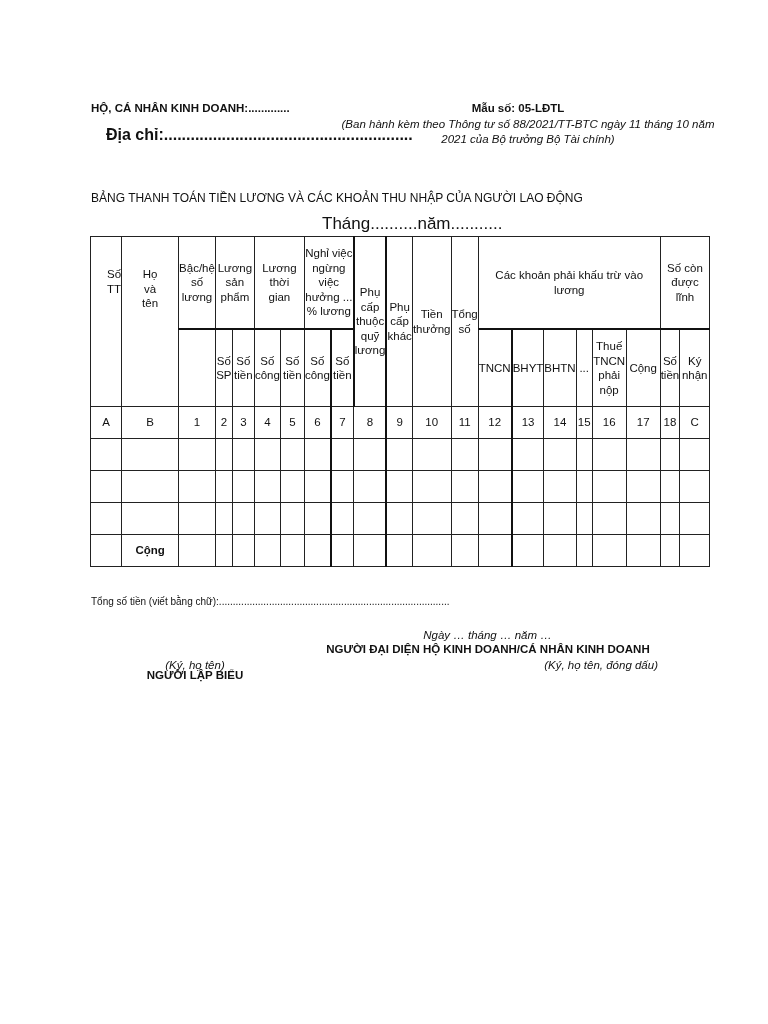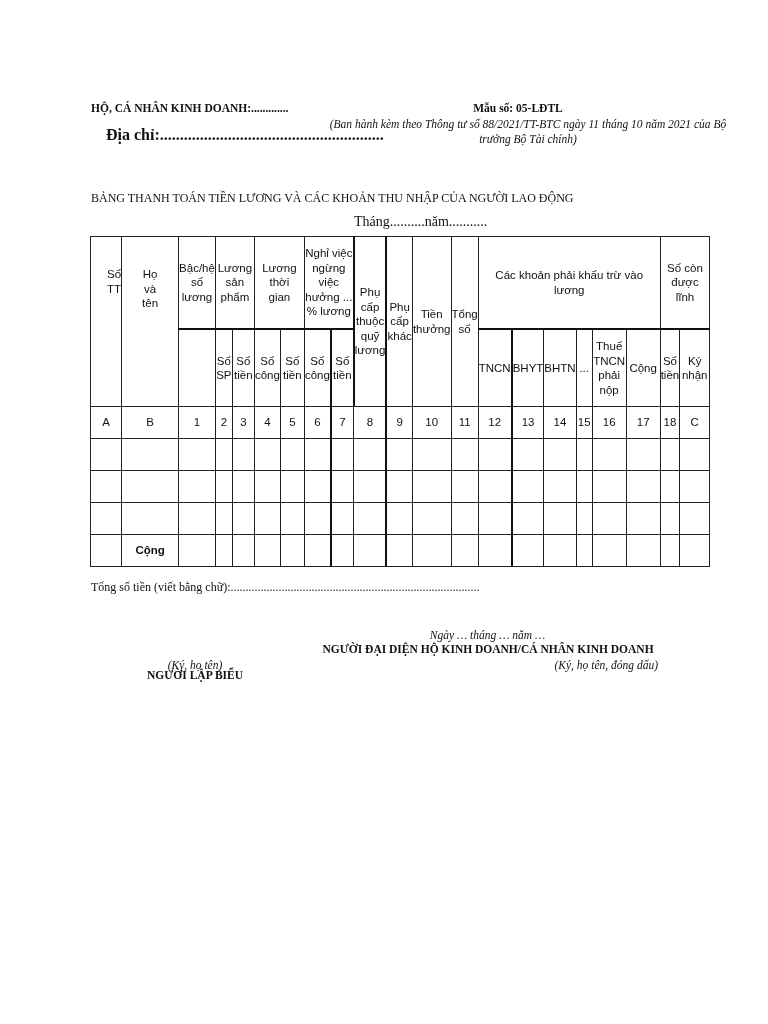--- a/index.html
+++ b/index.html
@@ -1,38 +1,38 @@
 <!DOCTYPE html>
 <html><head>
   <meta charset="utf-8">
   <style>
     html, body { margin:0; padding:0; background:#ffffff; }
     body { width:768px; height:1024px; position:relative; overflow:hidden;
            font-family:"Liberation Sans", sans-serif; color:#111; }
-    .abs { position:absolute;font-family:Liberation Serif, serif; }
+    .abs { position:absolute; }
     #hdr-left-1 { left:91px; top:102px; font-size:11.5px; font-weight:bold; }
     #hdr-left-2 { left:94px; top:126px; font-size:16px; font-weight:bold;padding-left:12px; }
     #form-no { left:420px; top:102px; width:196px; font-size:11.5px; font-weight:bold; text-align:center; }
     #form-note { left:328px; top:117px; width:400px; font-size:11.5px; font-style:italic; text-align:center; line-height:15px; }
     #doc-title { left:91px; top:191px; font-size:12px; }
-    #month-line { left:322px; top:214px; font-size:14px;margin-left:32px; }
+    #month-line { left:322px; top:214px; font-size:17px; }
 
     table.grid { position:absolute; left:90px; top:236px; border-collapse:collapse; table-layout:fixed;
                  font-size:11.5px; }
     table.grid td { border:1px solid #222; padding:0; text-align:center; vertical-align:middle;
                     line-height:14.5px; overflow:hidden; }
     table.grid tr.h1 td { height:91px; }
     table.grid tr.h2 td { height:76px; }
     table.grid tr.h2 td.sub { border-top:2px solid #111; }
     table.grid tr.num td { height:31px; }
     table.grid tr.row td { height:31px; }
     table.grid td.thick-l { border-left:2px solid #111; }
     .cong { font-weight:bold; }
 
-    #total-words { left:91px; top:580px; font-size:12px;text-align:center; }
+    #total-words { left:91px; top:596px; font-size:10px;text-align:center; }
     #date-line { left:380px; top:629px; width:215px; font-size:11.5px; font-style:italic; text-align:center; }
     #sig1-title { left:120px; top:669px; width:150px; font-size:11.5px; font-weight:bold; text-align:center; }
     #sig1-note { left:120px; top:659px; width:150px; font-size:11.5px; font-style:italic; text-align:center; }
     #sig2-title { left:318px; top:643px; width:340px; font-size:11.5px; font-weight:bold; text-align:center; }
     #sig2-note { left:318px; top:659px; width:340px; font-size:11.5px; font-style:italic; text-align:right; }
   </style>
 </head>
 <body>
 
 <div id="hdr-left-1" class="abs">HỘ, CÁ NHÂN KINH DOANH:.............</div>

